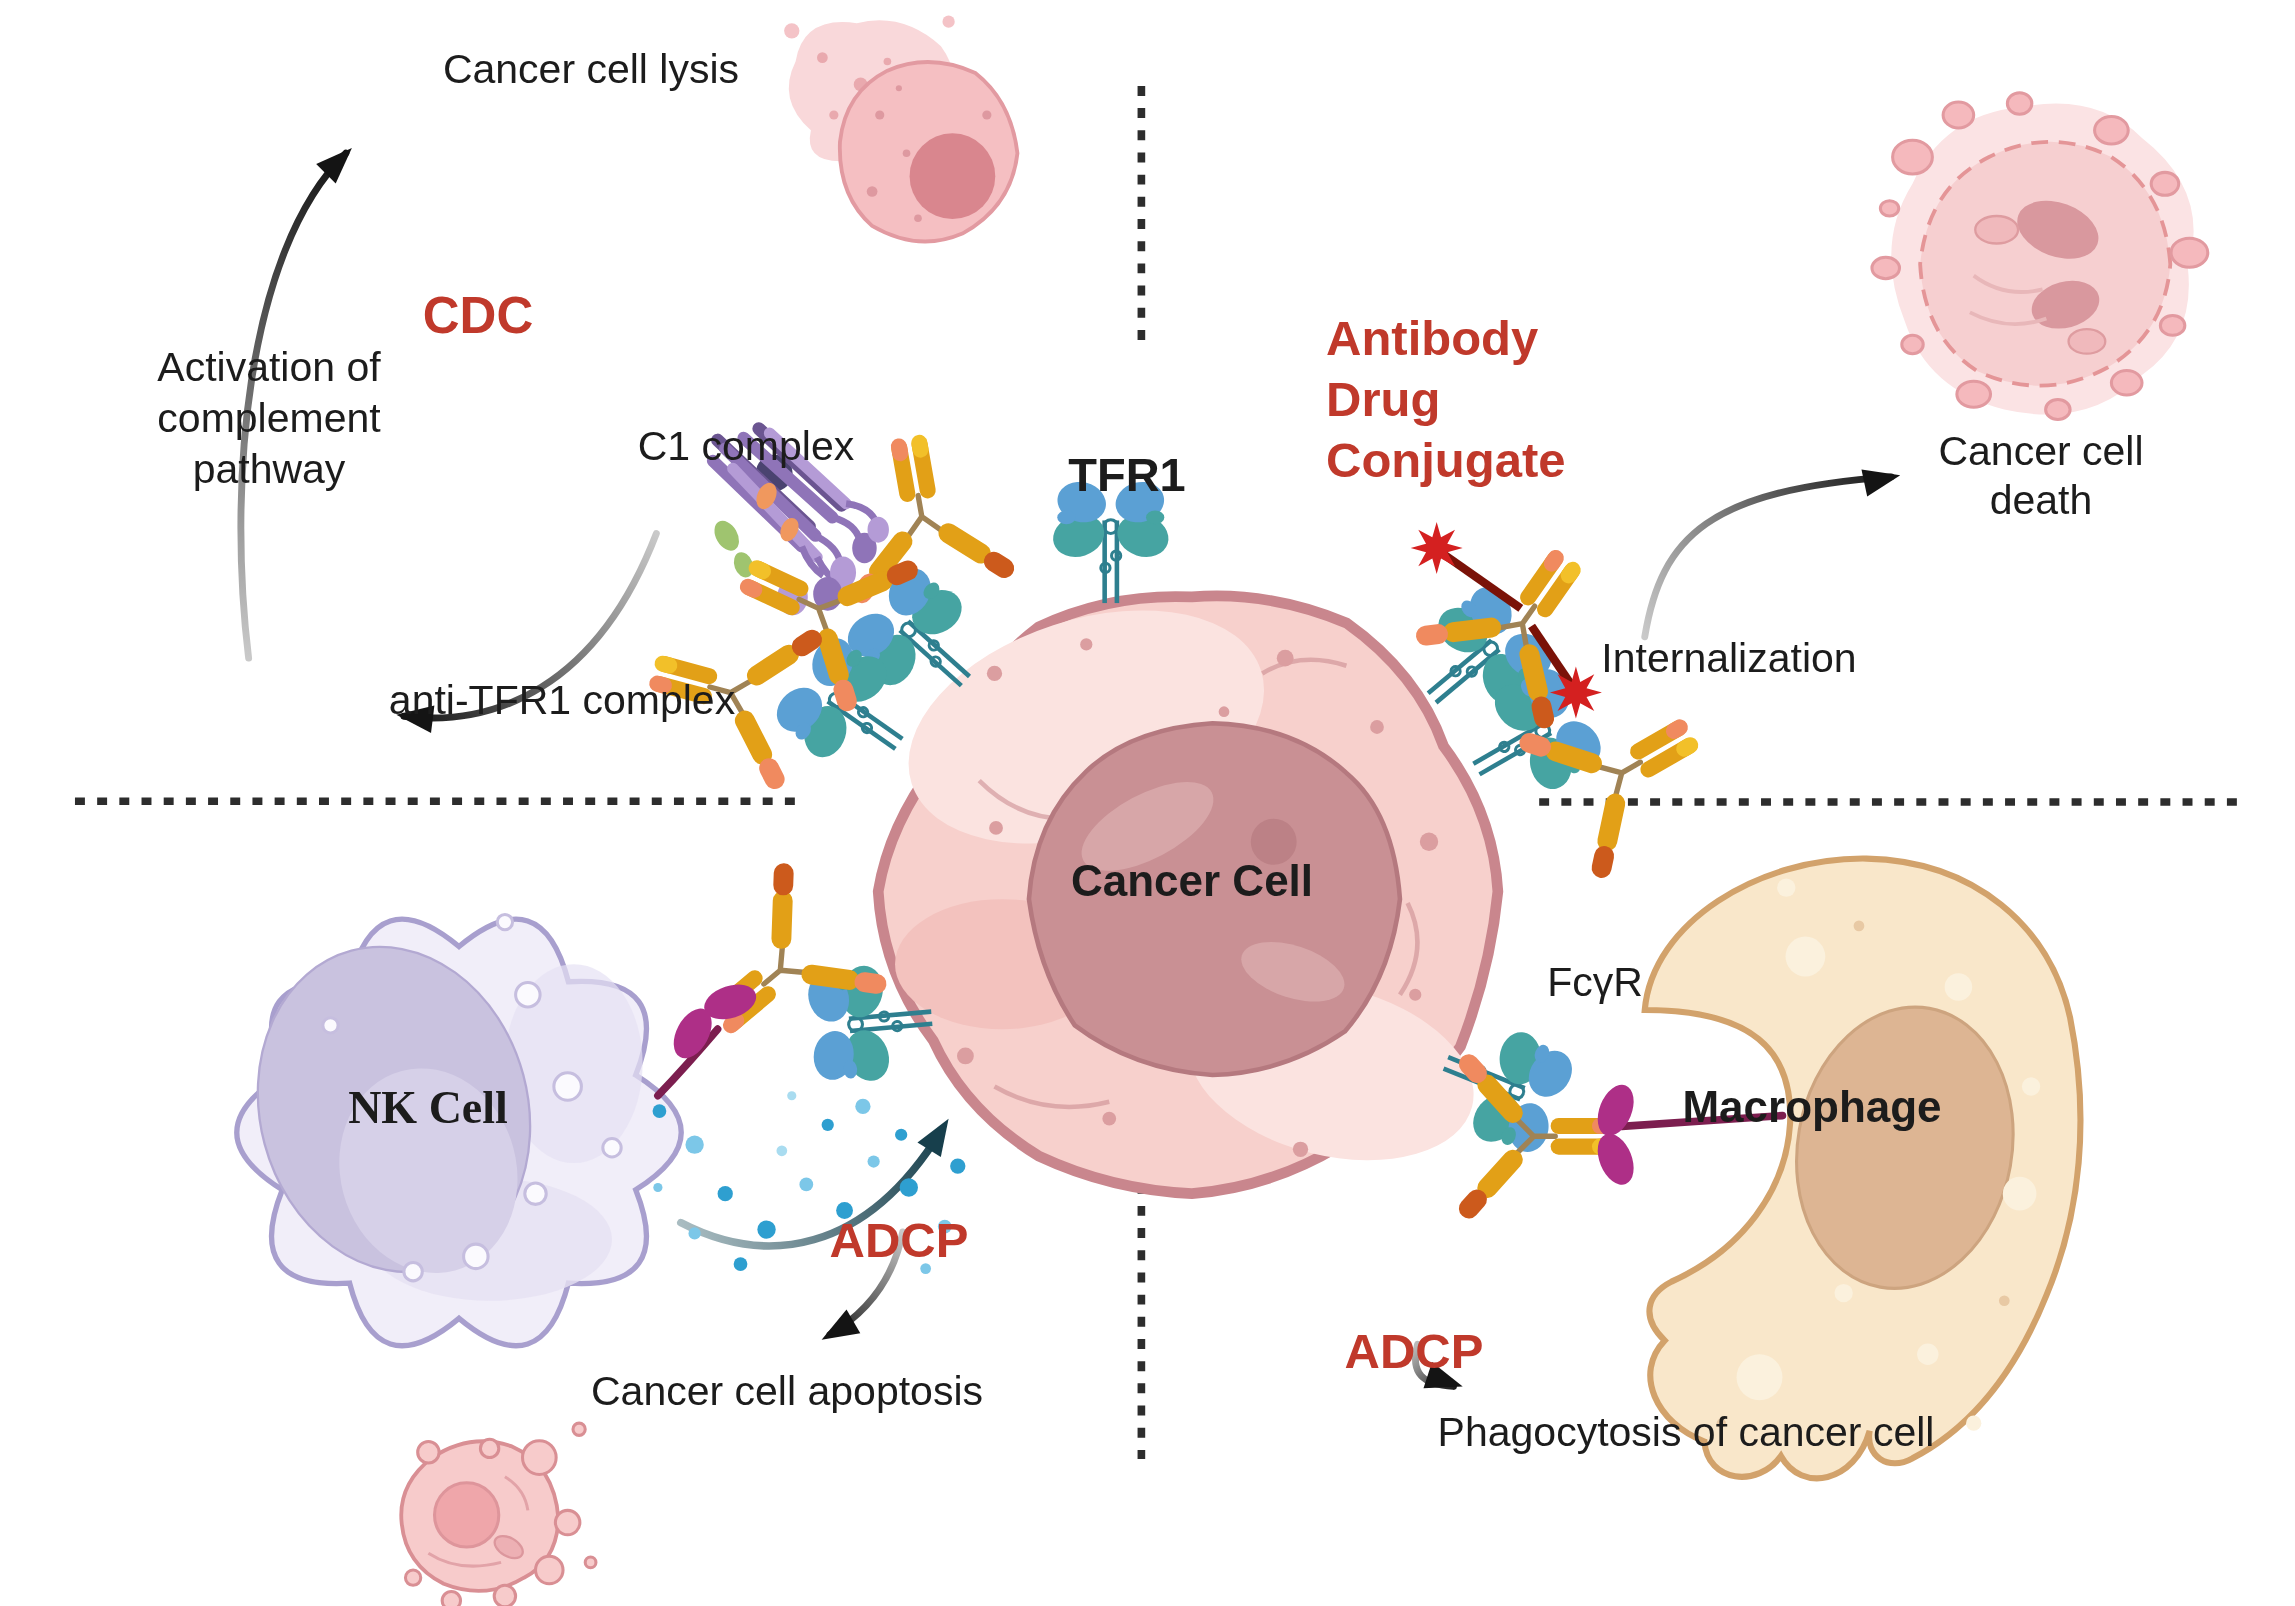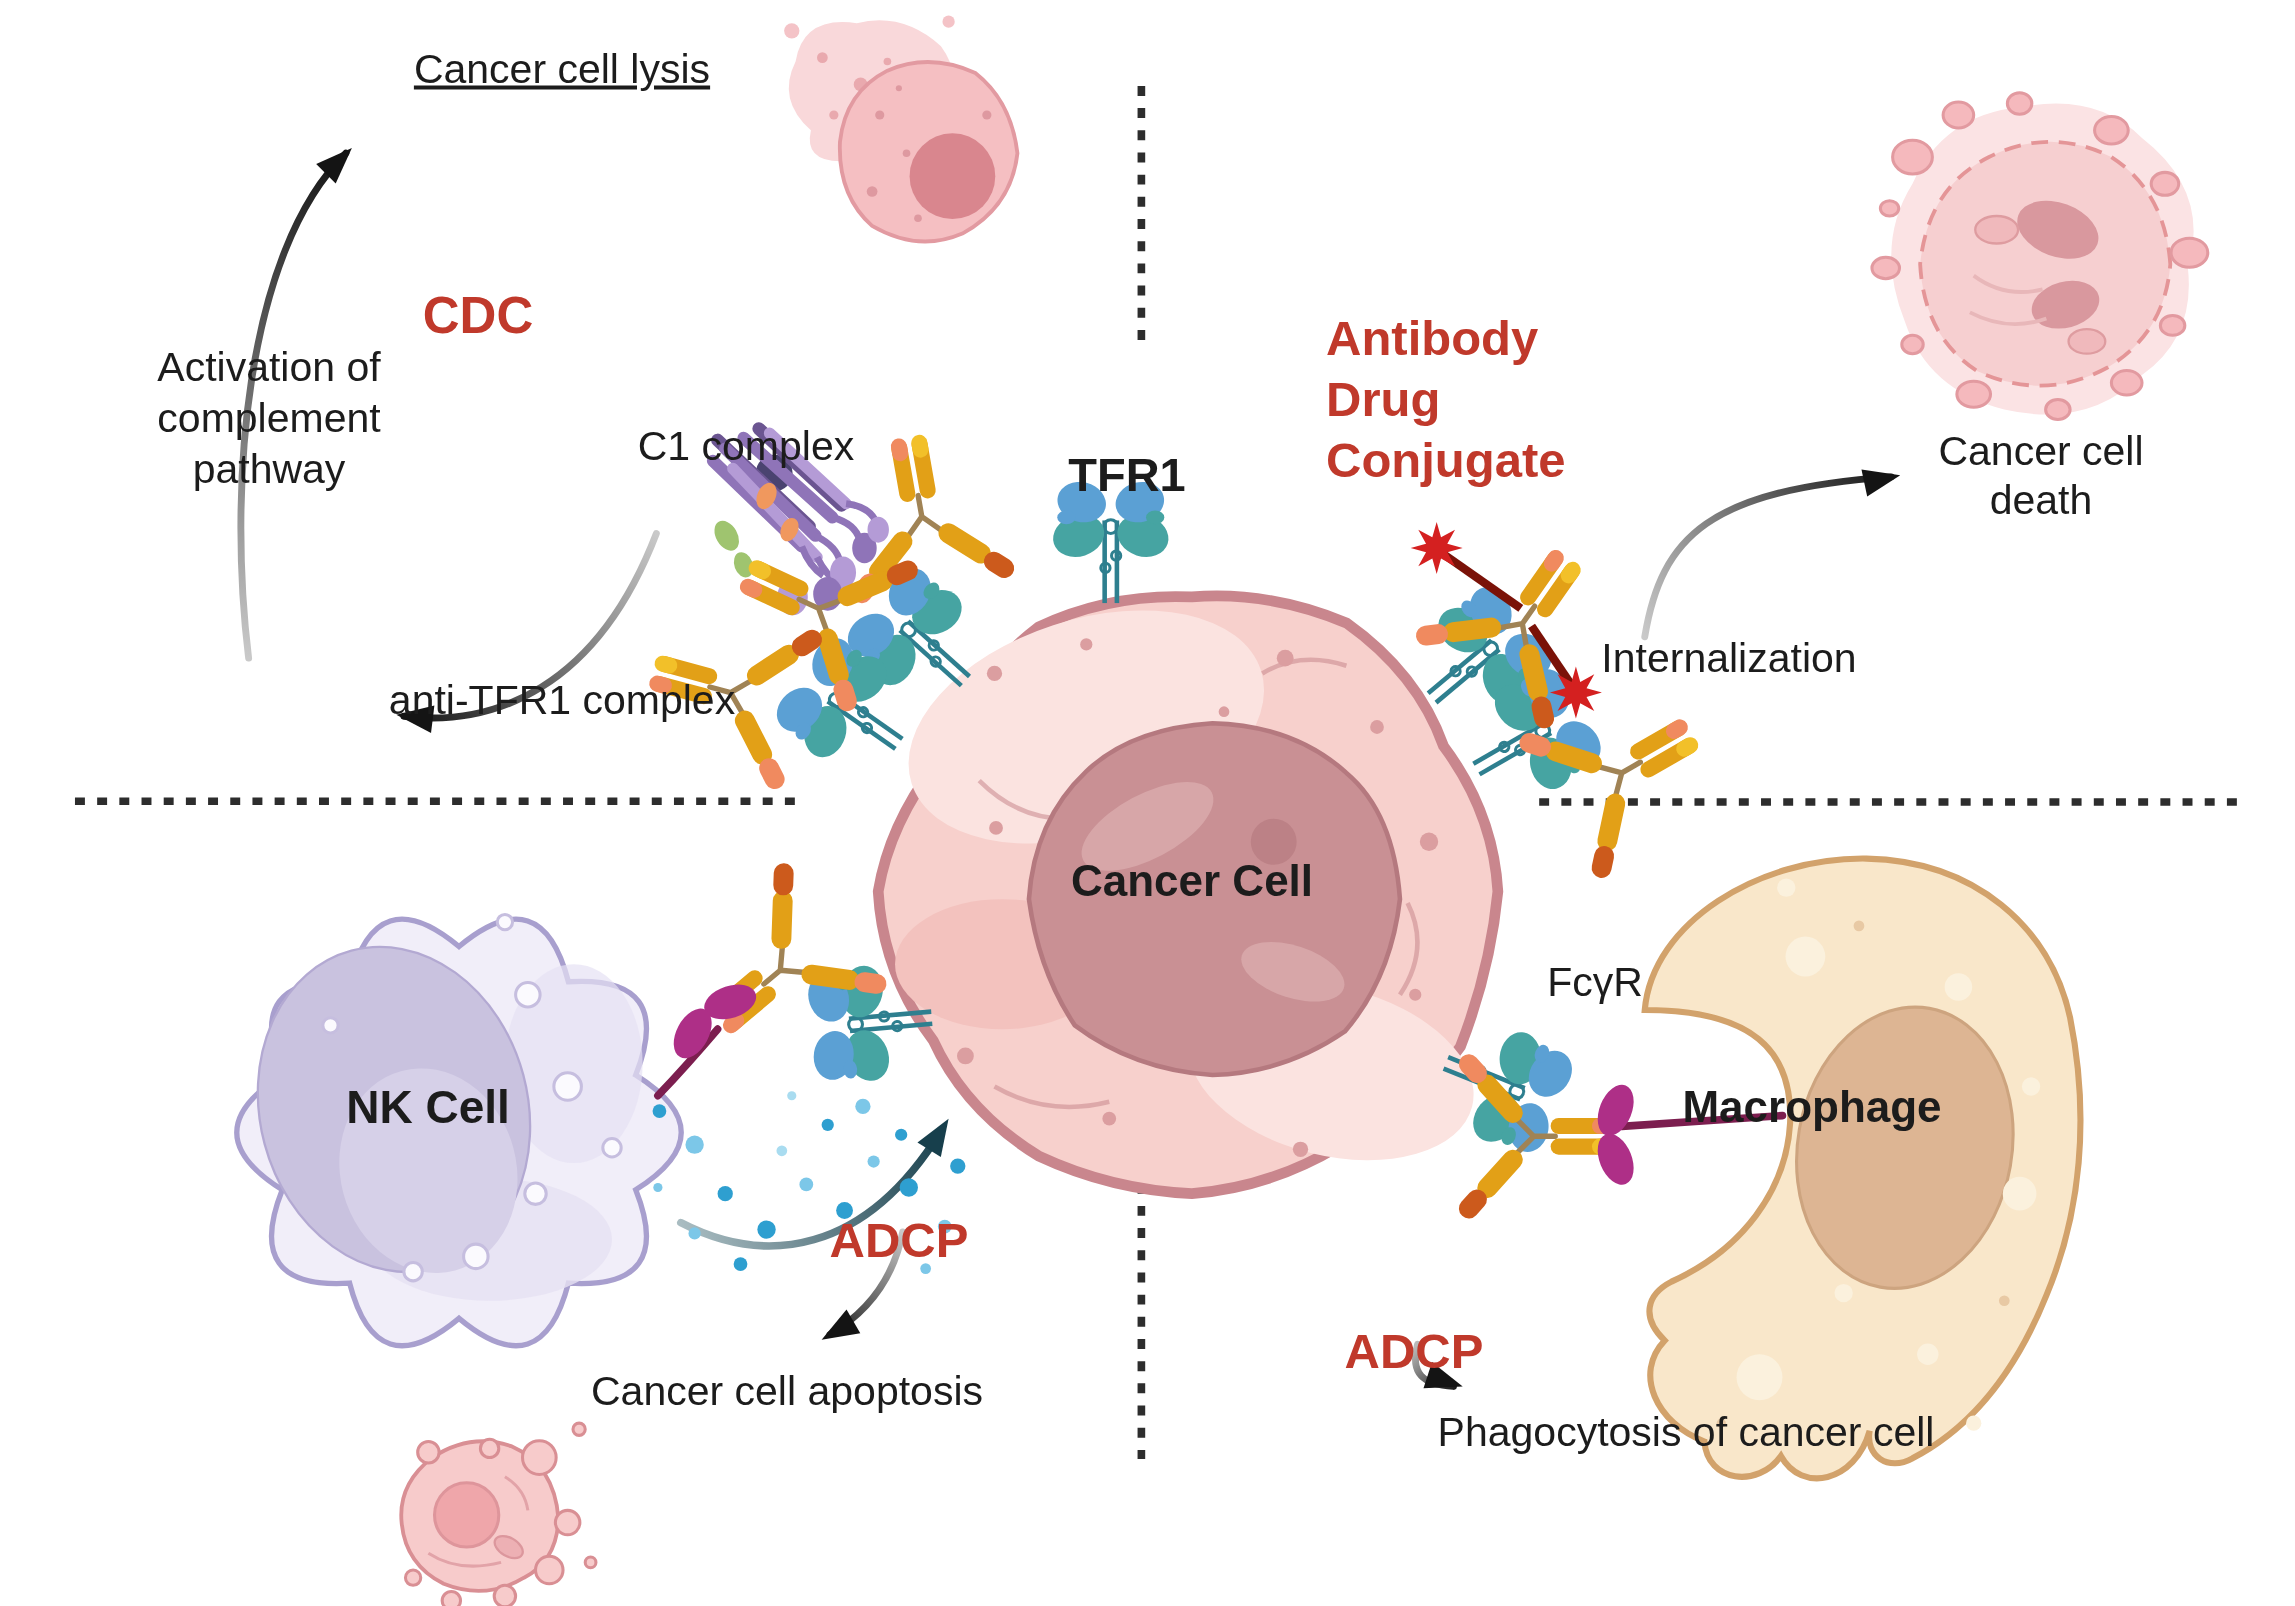--- a/index.html
+++ b/index.html
@@ -319,21 +319,21 @@
     <circle cx="908" cy="1612" r="8" fill="#7cc7e8"></circle>
       <circle cx="968" cy="1652" r="9" fill="#2e9fd0"></circle>
     <circle cx="1210" cy="1658" r="7" fill="#7cc7e8"></circle>
       <circle cx="1252" cy="1524" r="10" fill="#2e9fd0"></circle>
     <circle cx="860" cy="1552" r="6" fill="#7cc7e8"></circle>
       <circle cx="1022" cy="1504" r="7" fill="#a9dcf0"></circle>
     <circle cx="1035" cy="1432" r="6" fill="#a9dcf0"></circle>
   </g>
 </svg>
 
-<div class="lbl" style="left:562px;top:69px;text-decoration:underline;">Cancer cell lysis</div>
+<div class="lbl" style="left:591px;top:69px;">Cancer cell lysis</div>
 
 <div class="lbl red mech" style="left:478px;top:275px;font-size:51px;">CDC</div>
 
 <div class="lbl multiline" style="left:223px;top:418px;margin-left:46px;">
   <div>Activation of</div>
   <div>complement</div>
   <div>pathway</div>
 </div>
 
 <div class="lbl" style="left:746px;top:398px;margin-top:48px;">C1 complex</div>
@@ -350,21 +350,21 @@
 
 <div class="lbl" style="left:1729px;top:658px;">Internalization</div>
 
 <div class="lbl death-block" style="left:2041px;top:476px;">
   <div>Cancer cell</div>
   <div>death</div>
 </div>
 
 <div class="lbl bold" style="left:1192px;top:880px;font-size:44px;">Cancer Cell</div>
 
-<div class="lbl bold" style="left:428px;top:1107px;font-size:46px;">NK Cell</div>
+<div class="lbl bold" style="left:428px;top:1107px;font-size:46px;font-family:Liberation Serif, serif;">NK Cell</div>
 
 <div class="lbl red mech" style="left:899px;top:1200px;">ADCP</div>
 
 <div class="lbl" style="left:787px;top:1391px;">Cancer cell apoptosis</div>
 
 <div class="lbl" style="left:1595px;top:982px;">FcγR</div>
 
 <div class="lbl bold" style="left:1812px;top:1106px;font-size:44px;">Macrophage</div>
 
 <div class="lbl red mech" style="left:1414px;top:1311px;">ADCP</div>

